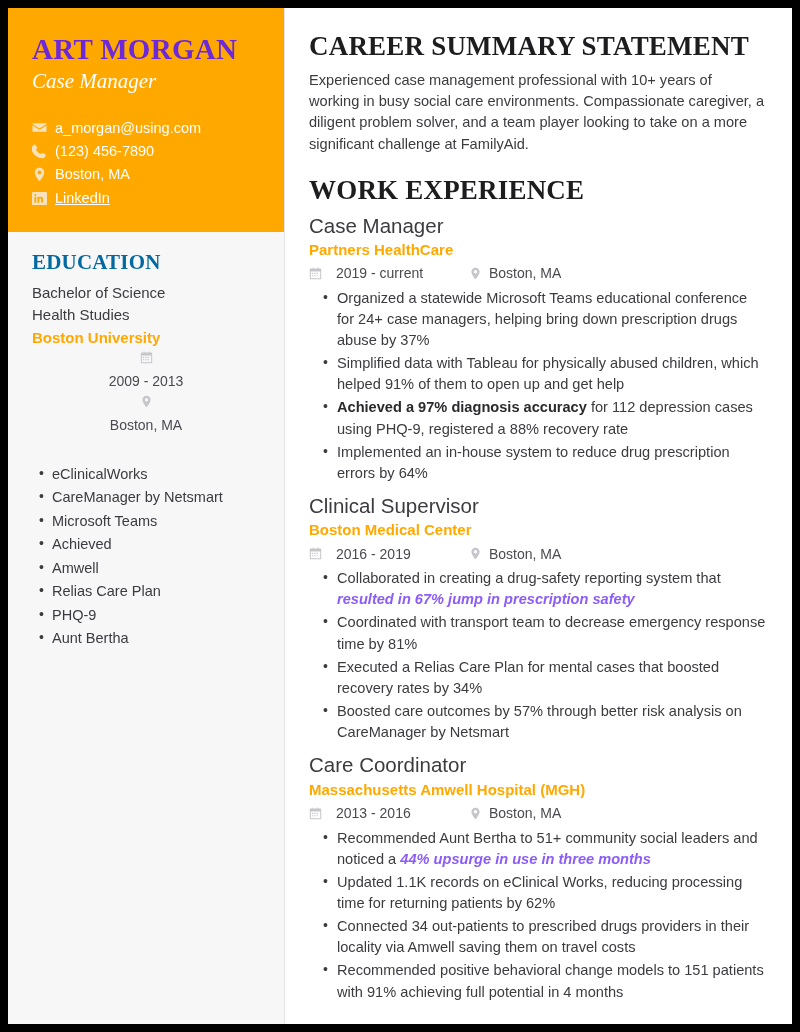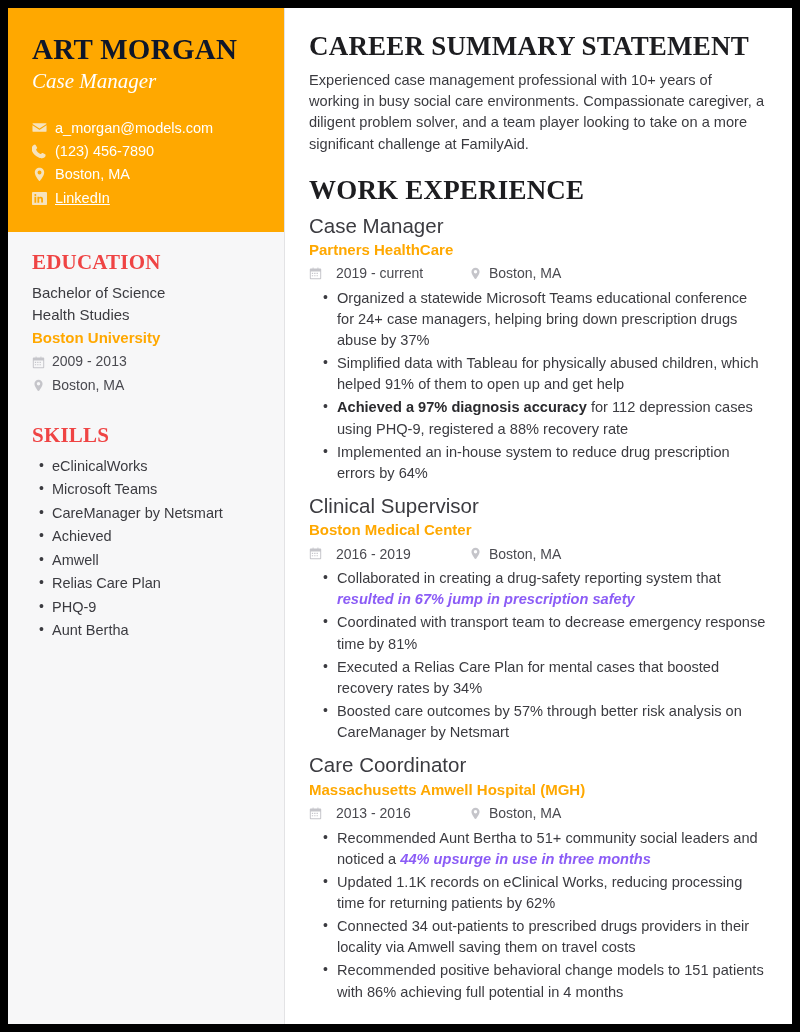--- a/index.html
+++ b/index.html
@@ -43,21 +43,21 @@
     background: #ffa800;
     padding: 26px 24px 22px 24px;
     min-height: 206px;
   }
 
   .hero-name {
     font-family: "Liberation Serif", serif;
     font-weight: bold;
     font-size: 29px;
     letter-spacing: 0.3px;
-    color: #0f172a;
+    color: #6d28d9;
     line-height: 1.08;
     text-transform: uppercase;
   }
 
   .hero-role {
     font-family: "Liberation Serif", serif;
     font-style: italic;
     font-size: 21px;
     color: #ffffff;
     margin-top: 4px;
@@ -91,21 +91,21 @@
   .contact-text { white-space: nowrap; }
   .contact-text.link { text-decoration: underline; }
 
   .side-body { padding: 18px 24px 20px 24px; }
 
   .side-heading {
     font-family: "Liberation Serif", serif;
     font-weight: bold;
     font-size: 21px;
     letter-spacing: 0.2px;
-    color: #ef4444;
+    color: #0369a1;
     text-transform: uppercase;
     margin-bottom: 7px;
   }
 
   .edu-line {
     font-size: 15px;
     color: #3b3b40;
     line-height: 1.45;
   }
   .edu-school {
@@ -117,20 +117,21 @@
   }
 
   .meta-row {
     display: flex;
     align-items: center;
     gap: 7px;
     font-size: 14px;
     color: #4a4a50;
     line-height: 1.55;
     margin-top: 2px;
+    flex-direction: column;
   }
   .meta-row .mi {
     width: 13px; height: 13px; flex: 0 0 13px;
     display: inline-flex; align-items: center; justify-content: center;
   }
   .meta-row .mi svg { display: block; }
 
   .side-block { margin-top: 26px; }
 
   .skills-list {
@@ -248,21 +249,21 @@
         <div class="hero-name">ART MORGAN</div>
         <div class="hero-role">Case Manager</div>
 
         <ul class="contact-list">
           <li class="contact-item">
             <span class="ci">
               <svg width="15" height="15" viewBox="0 0 16 16" fill="#f6e3bd">
                   <path d="M1 3.5h14a.5.5 0 0 1 .5.5v.25L8 9.1.5 4.25V4a.5.5 0 0 1 .5-.5zM.5 5.6l7.22 4.68a.5.5 0 0 0 .56 0L15.5 5.6V12a.5.5 0 0 1-.5.5H1a.5.5 0 0 1-.5-.5V5.6z"></path>
                 </svg>
             </span>
-            <span class="contact-text">a_morgan@models.com</span>
+            <span class="contact-text">a_morgan@using.com</span>
           </li>
 
           <li class="contact-item">
             <span class="ci">
               <svg width="15" height="15" viewBox="0 0 16 16" fill="#f6e3bd">
                   <path d="M10.7 15.4c-.9 0-2.4-.3-4.5-1.5-2.6-1.5-4.6-2.9-6.1-6.3C-.9 5-.1 3 .6 2.1 1.4 1.1 2.2.7 3 .6c.4 0 .7.2.9.5l1.5 2.5c.2.4.1.9-.2 1.2l-.7.7c-.1.2-.2.4-.1.6.3.7 1 1.9 1.8 2.7.8.8 2.1 1.6 2.9 1.9.2.1.4 0 .6-.1l.6-.8c.3-.3.8-.4 1.2-.2l2.5 1.4c.3.2.5.5.5.9 0 .8-.4 1.7-1.4 2.5-.6.5-1.4.9-2.4.9z"></path>
                 </svg>
             </span>
             <span class="contact-text">(123) 456-7890</span>
           </li>
@@ -307,25 +308,24 @@
             <span class="mi">
               <svg width="13" height="13" viewBox="0 0 16 16" fill="#c5c5ca">
                   <path d="M8 .8C5.2.8 3 3 3 5.8c0 3.6 4.3 8.6 4.5 8.8.3.3.8.3 1 0 .2-.2 4.5-5.2 4.5-8.8C13 3 10.8.8 8 .8zm0 7.1a2.1 2.1 0 1 1 0-4.2 2.1 2.1 0 0 1 0 4.2z"></path>
                 </svg>
             </span>
             <span>Boston, MA</span>
           </div>
         </section>
 
         <section class="side-block">
-          <h2 class="side-heading">SKILLS</h2>
           <ul class="skills-list" id="skills-list">
               <li>eClinicalWorks</li>
+              <li>CareManager by Netsmart</li>
               <li>Microsoft Teams</li>
-              <li>CareManager by Netsmart</li>
               <li>Achieved</li>
               <li>Amwell</li>
               <li>Relias Care Plan</li>
               <li>PHQ-9</li>
               <li>Aunt Bertha</li>
             </ul>
         </section>
 
       </div>
     </aside>
@@ -414,21 +414,21 @@
                       <path d="M8 .8C5.2.8 3 3 3 5.8c0 3.6 4.3 8.6 4.5 8.8.3.3.8.3 1 0 .2-.2 4.5-5.2 4.5-8.8C13 3 10.8.8 8 .8zm0 7.1a2.1 2.1 0 1 1 0-4.2 2.1 2.1 0 0 1 0 4.2z"></path>
                     </svg>
                   </span>
                   <span>Boston, MA</span>
                 </span>
               </div>
               <ul class="bullets">
                 <li>Recommended Aunt Bertha to 51+ community social leaders and noticed a <i class="bi">44% upsurge in use in three months</i></li>
                 <li>Updated 1.1K records on eClinical Works, reducing processing time for returning patients by 62%</li>
                 <li>Connected 34 out-patients to prescribed drugs providers in their locality via Amwell saving them on travel costs</li>
-                <li>Recommended positive behavioral change models to 151 patients with 86% achieving full potential in 4 months</li>
+                <li>Recommended positive behavioral change models to 151 patients with 91% achieving full potential in 4 months</li>
               </ul>
             </div>
           </div>
       </section>
 
       <section class="section">
         <h2 class="main-heading">CERTIFICATIONS</h2>
 
       </section>
 

